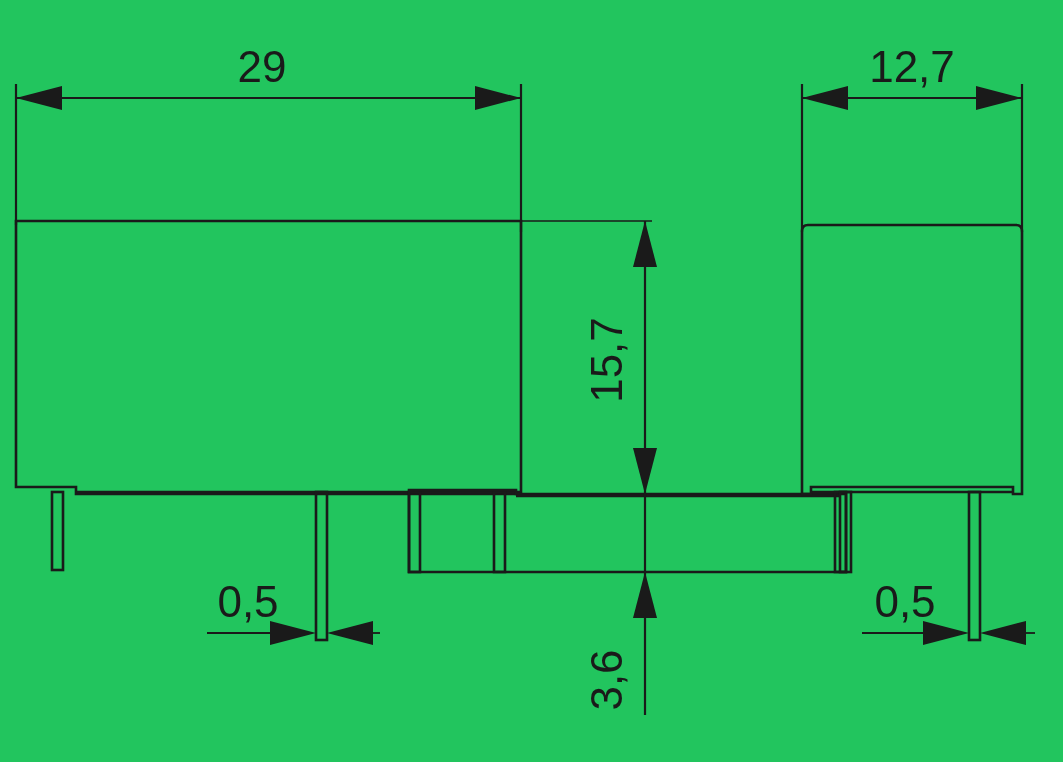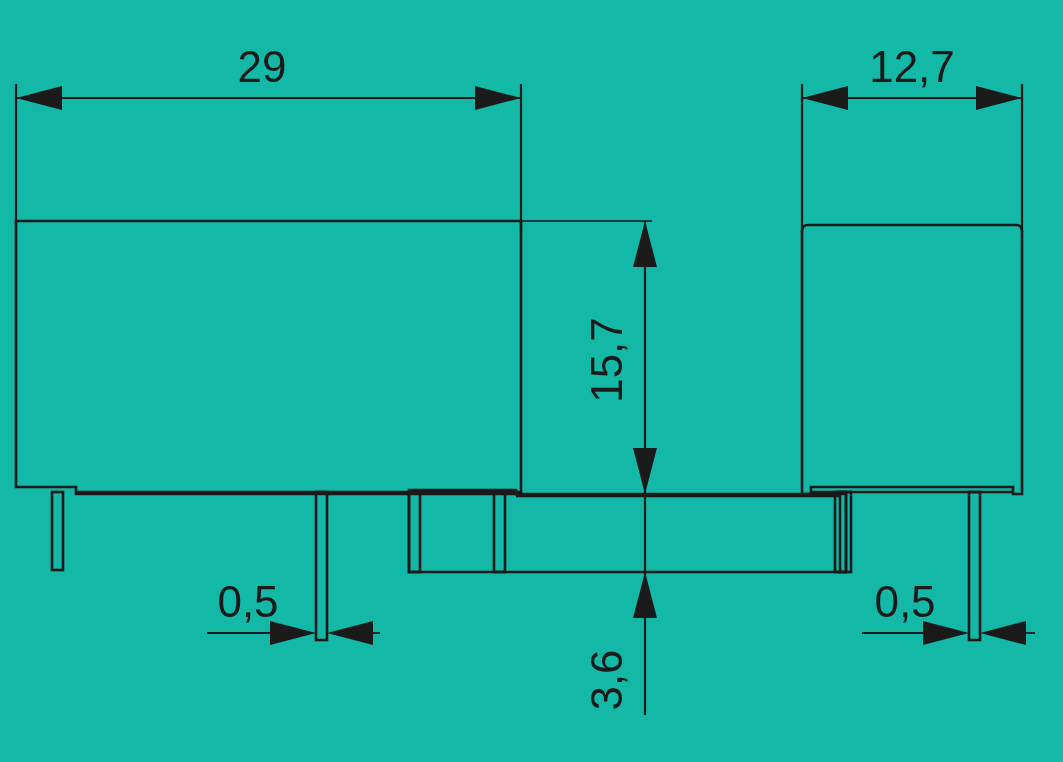--- a/index.html
+++ b/index.html
@@ -7,21 +7,21 @@
     padding: 0;
     background: #ffffff;
   }
   body {
     font-family: "Liberation Sans", sans-serif;
   }
   #drawing-root {
     position: relative;
     width: 1063px;
     height: 762px;
-    background: #14b8a6;
+    background: #22c55e;
     overflow: hidden;
   }
   svg#technical-drawing {
     display: block;
     width: 1063px;
     height: 762px;
   }
   .dim-text {
     font-family: "Liberation Sans", sans-serif;
     font-size: 44px;

